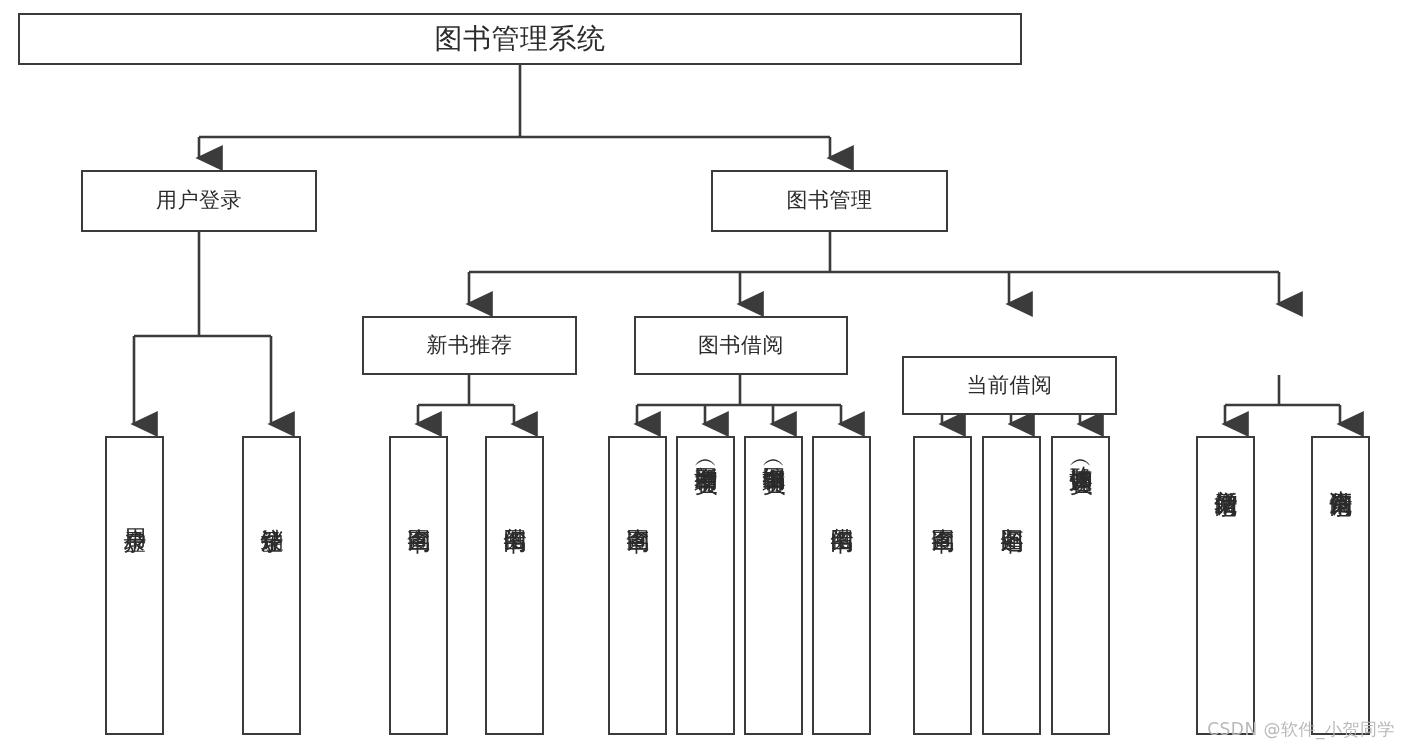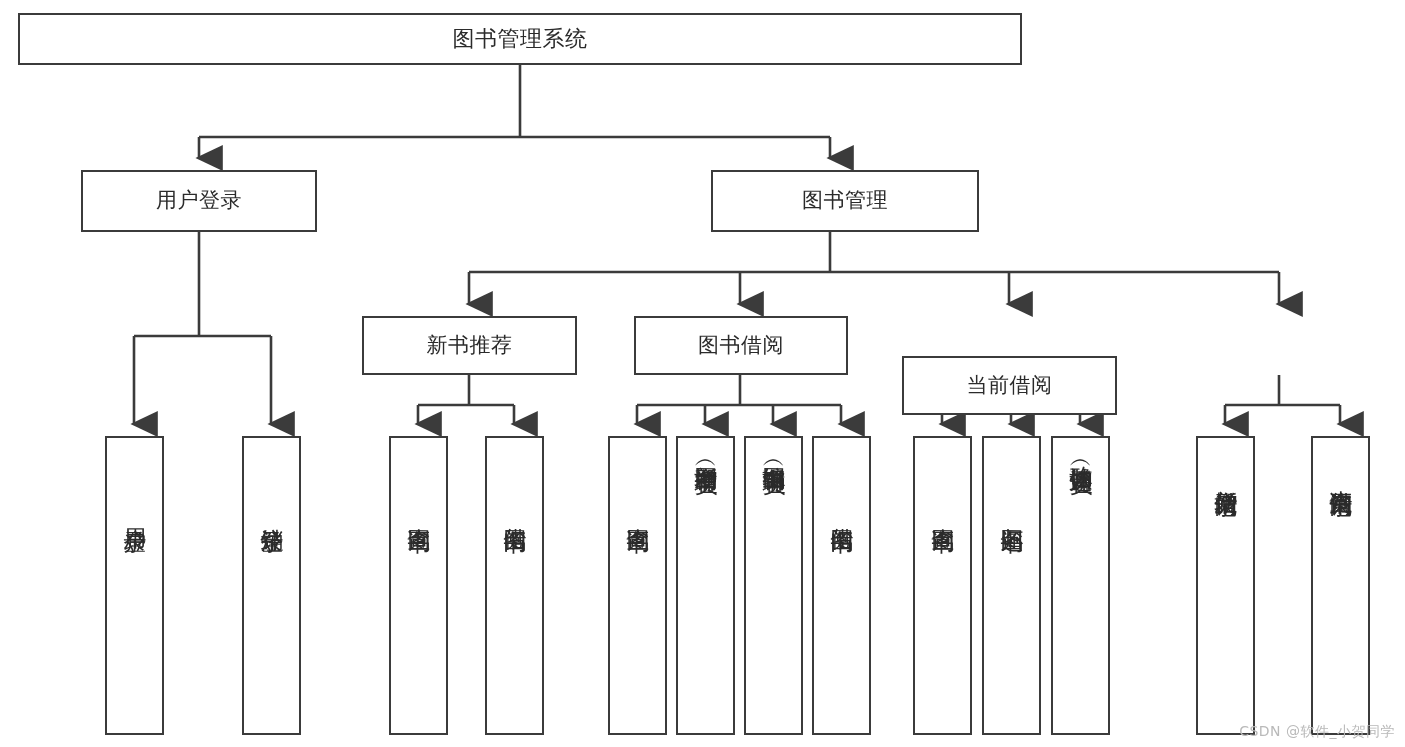--- a/index.html
+++ b/index.html
@@ -34,41 +34,41 @@
     align-items: center;
     justify-content: center;
     color: #2b2b2b;
   }
   .node-h {
     font-size: 21px;
     letter-spacing: 0.5px;
     line-height: 1.2;
   }
   .node-root {
-    font-size: 22px;
+    font-size: 28px;
   }
   .node-v {
     align-items: flex-start;
     justify-content: center;
     padding-top: 10px;
   }
   .vtext {
     writing-mode: vertical-rl;
     text-orientation: upright;
     font-size: 23px;
     line-height: 1.12;
     letter-spacing: 1px;
     white-space: nowrap;
     color: #2b2b2b;
   }
   .watermark {
     position: absolute;
     right: 10px;
     bottom: 6px;
-    font-size: 14px;
+    font-size: 17px;
     color: #b9b9b9;
     letter-spacing: 0.5px;
     white-space: nowrap;
     pointer-events: none;
   }
 </style>
 </head>
 <body>
 
 <div id="canvas">
@@ -119,21 +119,21 @@
       <path d="M 1279 375 L 1279 405"></path>
       <path d="M 1225 405 L 1340 405"></path>
       <path d="M 1225 405 L 1225 424" marker-end="url(#arrow)"></path>
       <path d="M 1340 405 L 1340 424" marker-end="url(#arrow)"></path>
     </g>
   </svg>
 
   <div class="node node-h node-root" style="left:18px; top:13px; width:1004px; height:52px;">图书管理系统</div>
 
   <div class="node node-h" style="left:81px; top:170px; width:236px; height:62px;">用户登录</div>
-  <div class="node node-h" style="left:711px; top:170px; width:268px; height:62px;font-family:Liberation Serif, serif;">图书管理</div>
+  <div class="node node-h" style="left:711px; top:170px; width:237px; height:62px;font-family:Liberation Serif, serif;">图书管理</div>
 
   <div class="node node-h" style="left:362px; top:316px; width:215px; height:59px;">新书推荐</div>
   <div class="node node-h" style="left:634px; top:316px; width:214px; height:59px;text-align:right;">图书借阅</div>
   <div class="node node-h" style="left:902px; top:316px; width:215px; height:59px;margin-top:40px;">当前借阅</div>
 
   <div class="node node-v" style="left:105px; top:436px; width:59px; height:299px;">
     <span class="vtext" style="margin-top:62px;">用户登录</span>
   </div>
   <div class="node node-v" style="left:242px; top:436px; width:59px; height:299px;">
     <span class="vtext" style="margin-top:62px;">注销登录</span>

